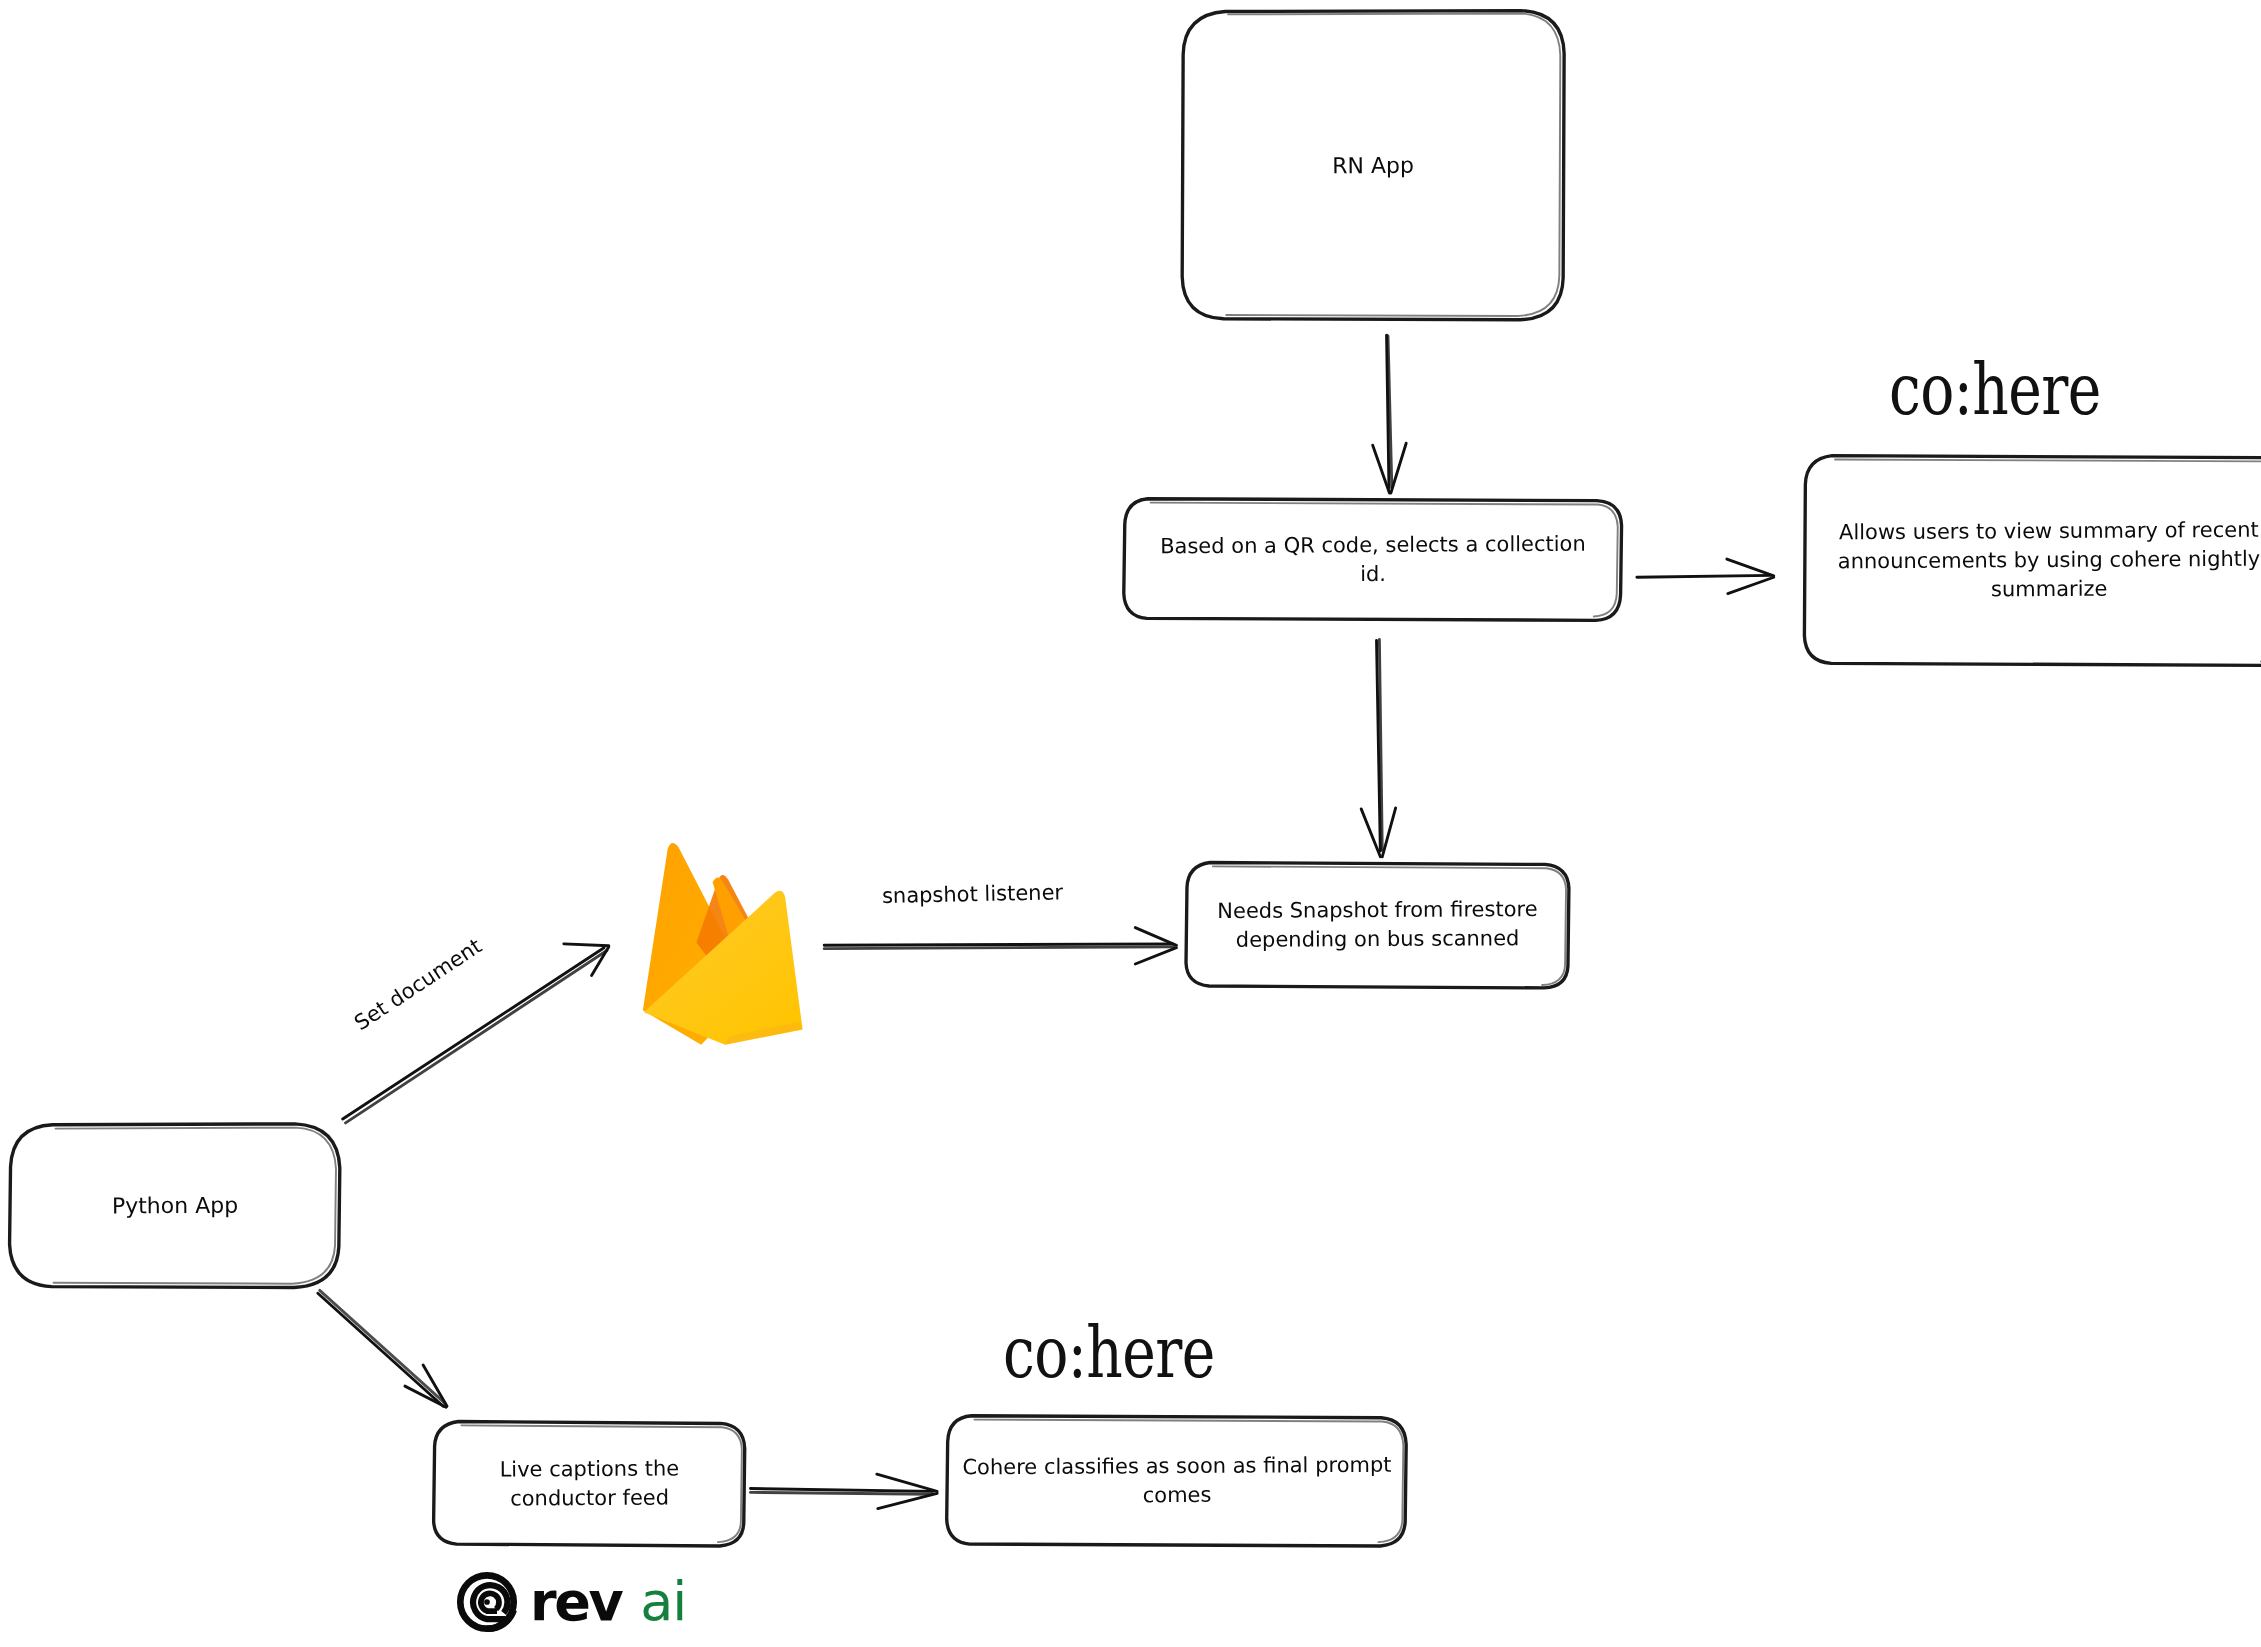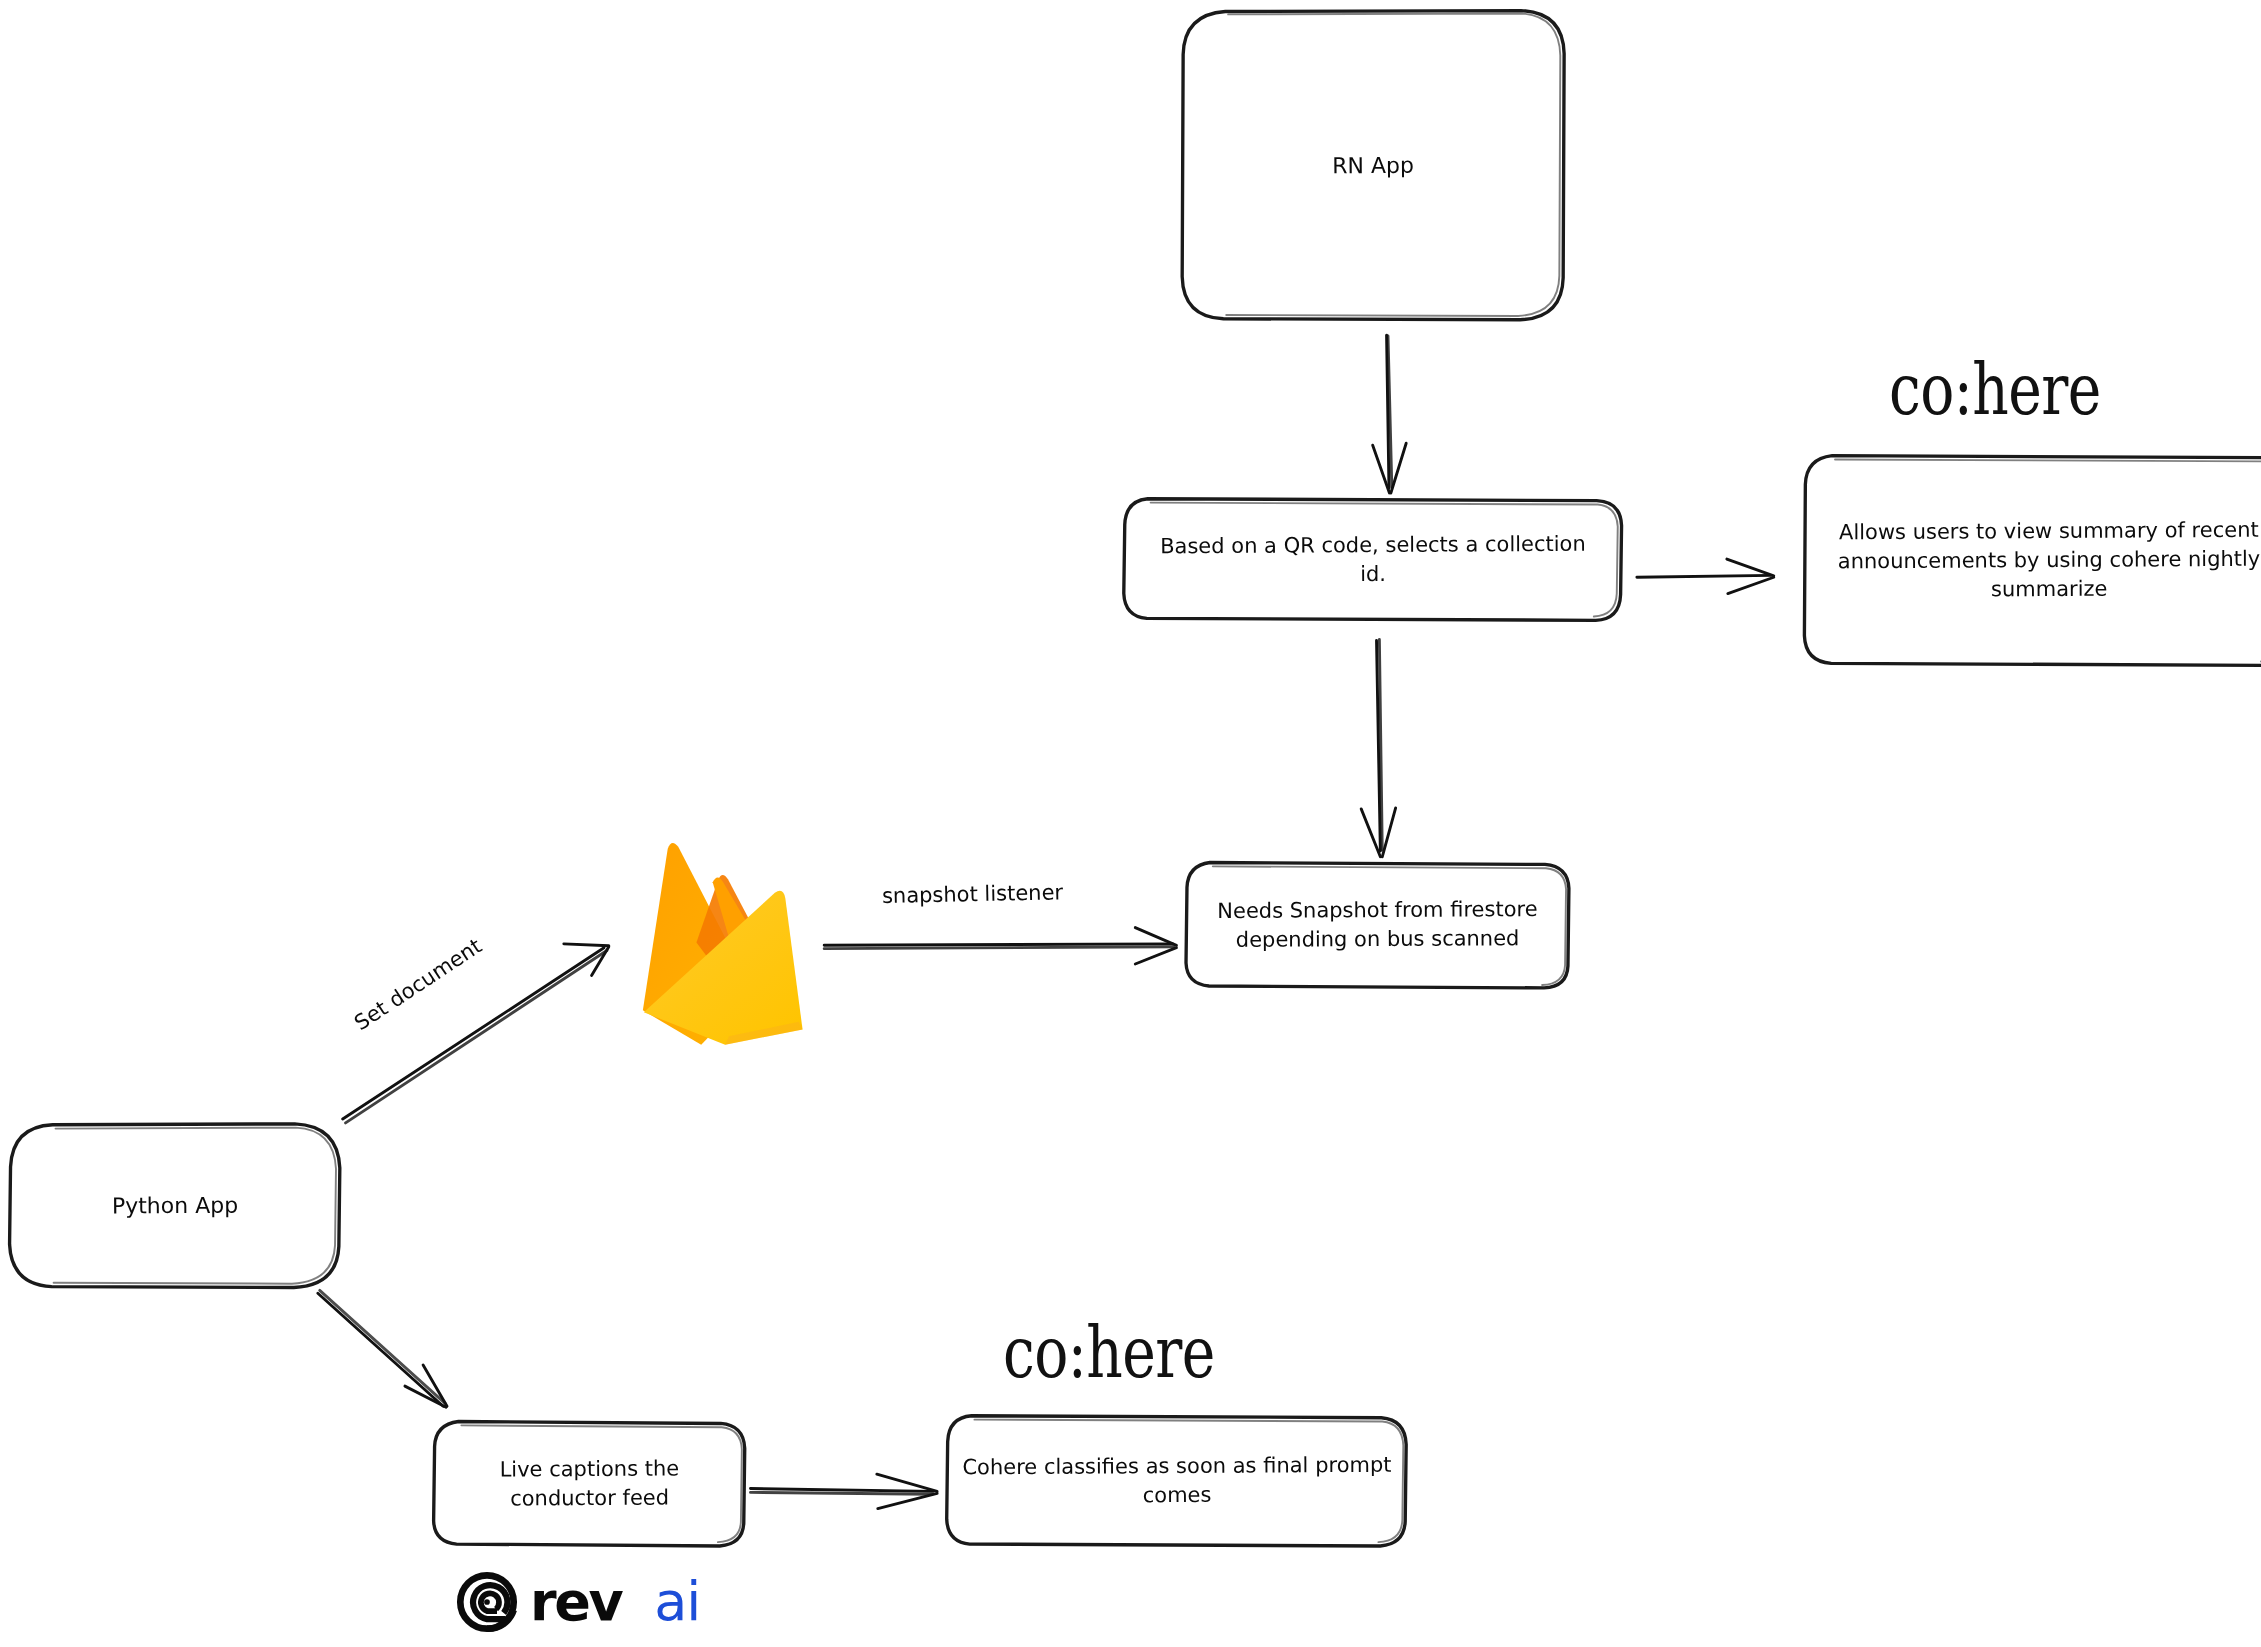--- a/index.html
+++ b/index.html
@@ -84,23 +84,23 @@
   }
   .revai-rev {
     font-family: "DejaVu Sans", sans-serif;
     font-weight: 700;
     color: #0a0a0a;
     letter-spacing: -0.045em;
   }
   .revai-ai {
     font-family: "DejaVu Sans", sans-serif;
     font-weight: 400;
-    color: #1d4ed8;
+    color: #15803d;
     letter-spacing: -0.02em;
-    margin-left: 21px;
+    margin-left: 7px;
   }
   .firebase-logo {
     position: absolute;
   }
 </style>
 </head>
 <body>
 
 <div id="canvas">
 

